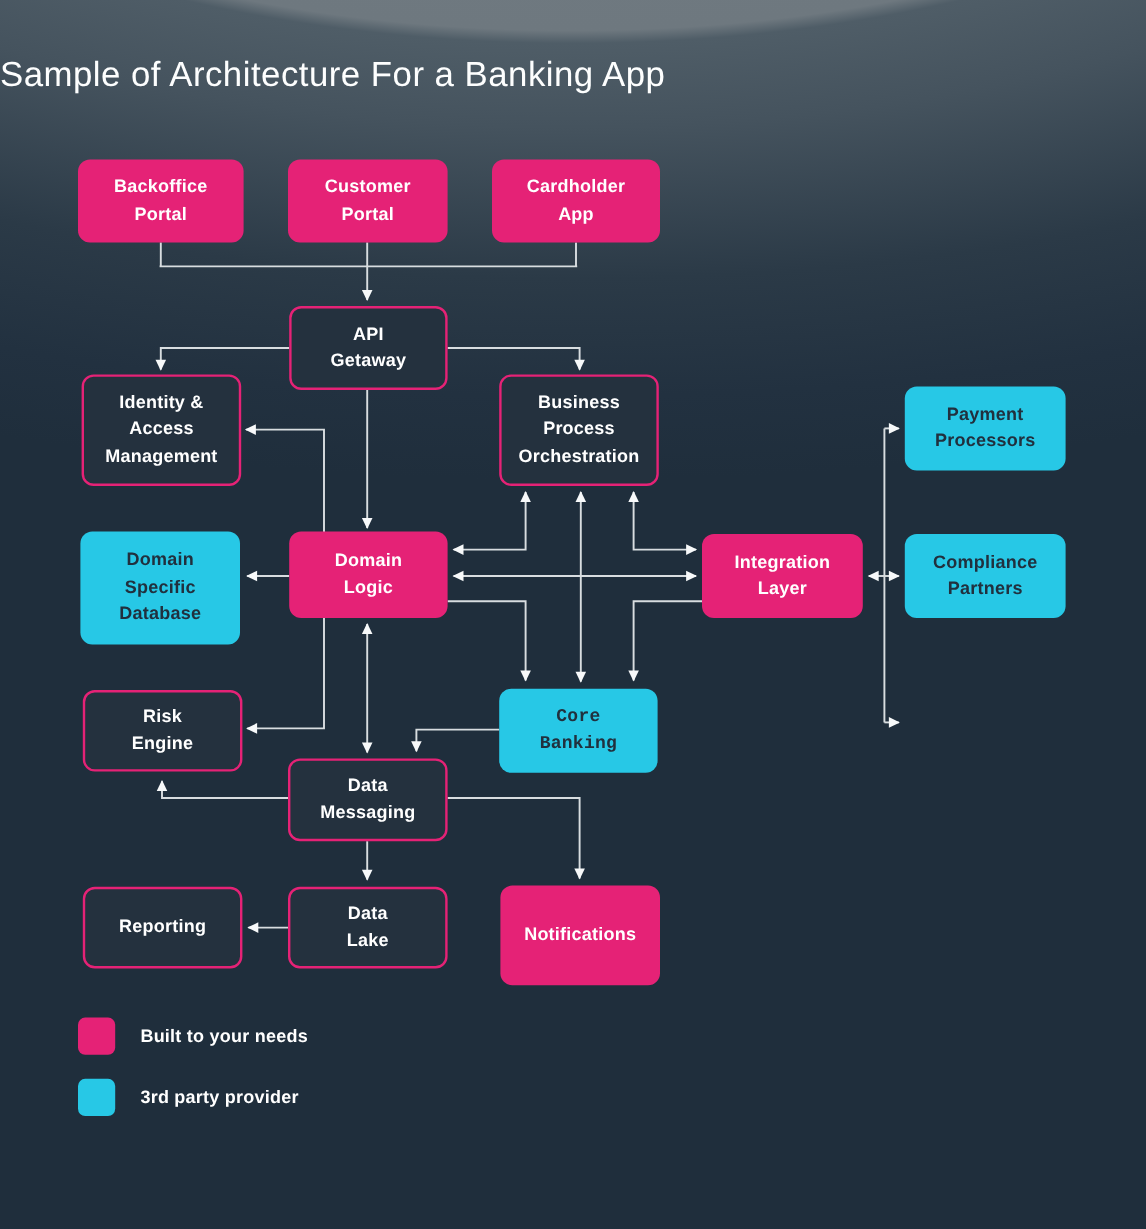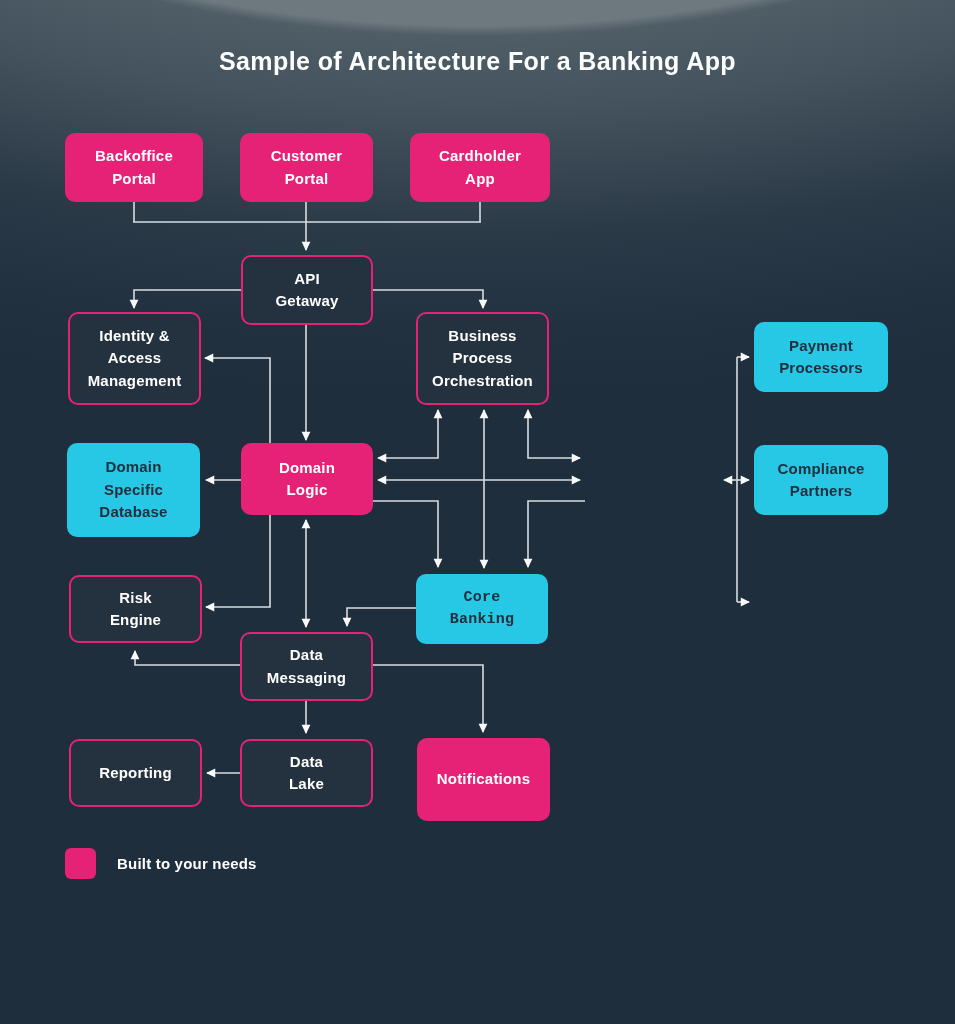--- a/index.html
+++ b/index.html
@@ -10,21 +10,21 @@
   #canvas{
     position:relative;width:955px;height:1024px;overflow:hidden;
     background-color:var(--bg,#20303E);
     background-image:
       radial-gradient(ellipse 1500px 700px at 477px -300px,
         #747E85 0%, #6E787F 46.5%, #4F5D67 48%, #45535E 58%,
         #2B3A47 76%, #223140 90%, #1F2E3C 100%);
   }
   .title{
     position:absolute;top:47px;left:0;right:0;z-index:3;
-    text-align:center;font-size:25px;font-weight:700;
+    text-align:left;font-size:29px;font-weight:400;
     letter-spacing:.4px;color:#FDFEFE;
   }
   svg.connectors{position:absolute;left:0;top:0;z-index:1;}
   .edge{stroke:var(--line,#D8DDE0);stroke-width:1.6;fill:none;}
   .arrowhead{fill:var(--arrow,#F7F9FA);}
   #nodes{position:absolute;left:0;top:0;width:100%;height:100%;z-index:2;}
   .node{
     position:absolute;box-sizing:border-box;z-index:2;
     display:flex;align-items:center;justify-content:center;
     text-align:center;white-space:pre-line;
@@ -108,34 +108,40 @@
       <div class="node outline" style="left: 68px; top: 312px; width: 133px; height: 93px;">Identity &amp;
 Access
 Management</div>
       <div class="node cyan" style="left: 754px; top: 322px; width: 134px; height: 70px;">Payment
 Processors</div>
       <div class="node cyan" style="left: 67px; top: 443px; width: 133px; height: 94px;">Domain
 Specific
 Database</div>
       <div class="node pink" style="left: 241px; top: 443px; width: 132px; height: 72px;">Domain
 Logic</div>
+      <div class="node pink" style="left: 585px; top: 445px; width: 134px; height: 70px;">Integration
+Layer</div>
       <div class="node cyan" style="left: 754px; top: 445px; width: 134px; height: 70px;">Compliance
 Partners</div>
       <div class="node outline" style="left: 69px; top: 575px; width: 133px; height: 68px;">Risk
 Engine</div>
       <div class="node cyan" style="left: 416px; top: 574px; width: 132px; height: 70px; font-family: Liberation Mono, monospace;">Core
 Banking</div>
       <div class="node outline" style="left: 240px; top: 632px; width: 133px; height: 69px;">Data
 Messaging</div>
       <div class="node outline" style="left: 69px; top: 739px; width: 133px; height: 68px;">Reporting</div>
       <div class="node outline" style="left: 240px; top: 739px; width: 133px; height: 68px;">Data
 Lake</div>
       <div class="node pink" style="left: 417px; top: 738px; width: 133px; height: 83px;">Notifications</div>
     </div>
 
   <div class="legend">
       <div class="legend-row">
         <div class="swatch pink"></div>
         <span class="legend-label">Built to your needs</span>
       </div>
+      <div class="legend-row">
+        <div class="swatch cyan"></div>
+        <span class="legend-label">3rd party provider</span>
+      </div>
     </div>
 
 </div>
 
 </body></html>

